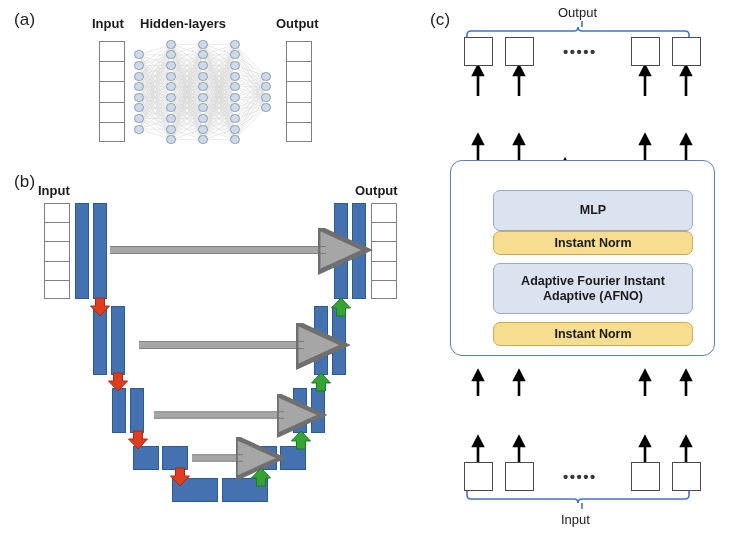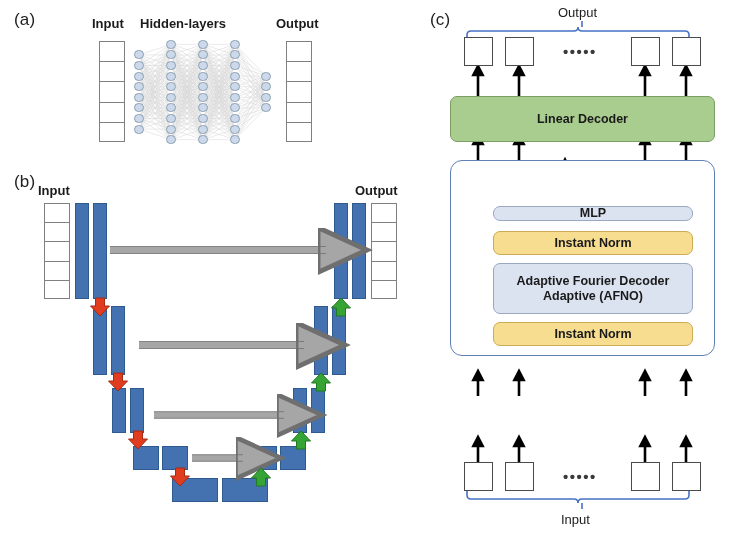--- a/index.html
+++ b/index.html
@@ -391,30 +391,29 @@
           <path d="M258,263 l-5.2,8.6 h10.4 z" fill="#000"></path>
         </g>
     </svg>
 
     <div class="sq-token" style="left:44px;  top:37px; width:29px; height:29px;"></div>
     <div class="sq-token" style="left:85px;  top:37px; width:29px; height:29px;"></div>
     <div class="sq-token" style="left:211px; top:37px; width:29px; height:29px;"></div>
     <div class="sq-token" style="left:252px; top:37px; width:29px; height:29px;"></div>
     <div class="dots" style="left:143px; top:43px;">•••••</div>
 
-    <div class="block-box block-green" style="left:30px; top:96px; width:265px; height:46px;">Linear Decoder</div>
 
     <div class="outer-block" style="left:30px; top:160px; width:265px; height:196px;"></div>
 
-    <div class="block-box block-blue" style="left:73px; top:206px; width:200px; height:15px;">MLP</div>
+    <div class="block-box block-blue" style="left:73px; top:190px; width:200px; height:41px;">MLP</div>
 
     <div class="block-box block-yellow" style="left:73px; top:231px; width:200px; height:24px;">Instant Norm</div>
 
     <div class="block-box block-blue" style="left:73px; top:263px; width:200px; height:51px; flex-direction:column;">
-      <span>Adaptive Fourier Decoder</span>
+      <span>Adaptive Fourier Instant</span>
       <span>Adaptive (AFNO)</span>
     </div>
 
     <div class="block-box block-yellow" style="left:73px; top:322px; width:200px; height:24px;">Instant Norm</div>
 
 
     <div class="sq-token" style="left:44px;  top:462px; width:29px; height:29px;"></div>
     <div class="sq-token" style="left:85px;  top:462px; width:29px; height:29px;"></div>
     <div class="sq-token" style="left:211px; top:462px; width:29px; height:29px;"></div>
     <div class="sq-token" style="left:252px; top:462px; width:29px; height:29px;"></div>

